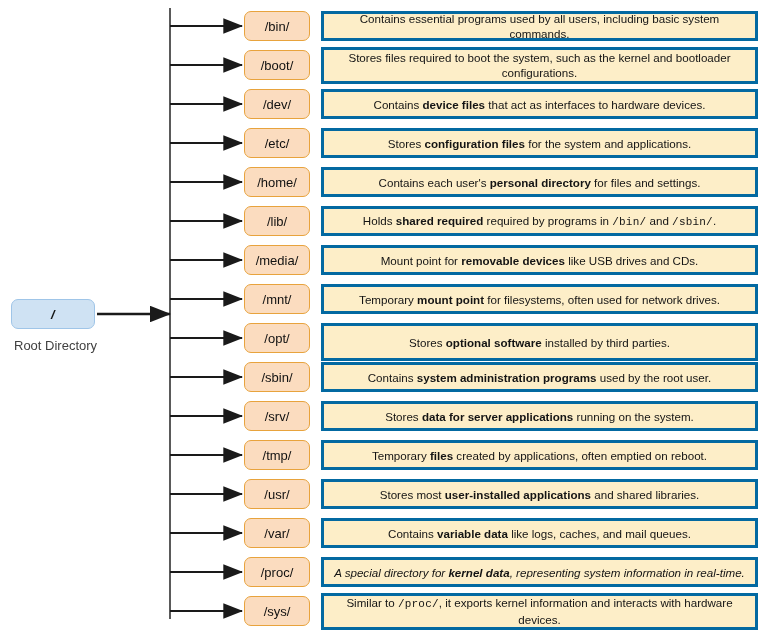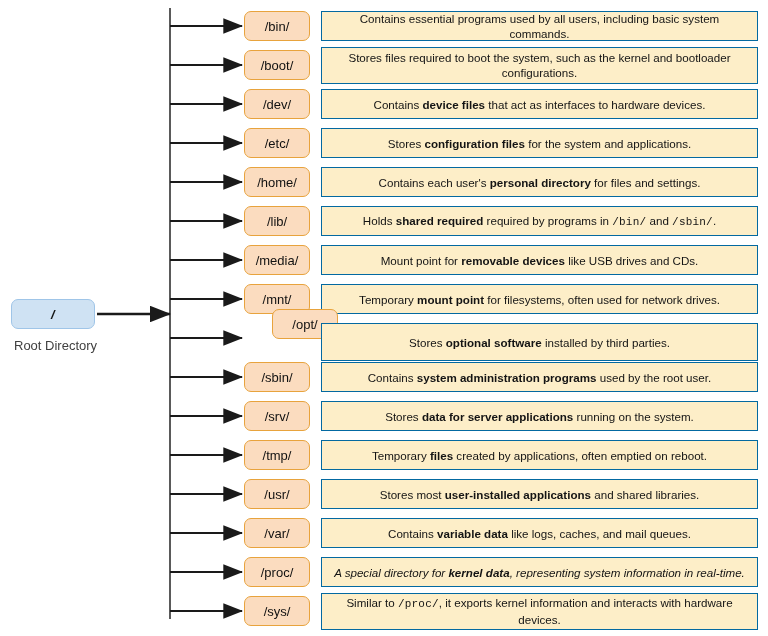--- a/index.html
+++ b/index.html
@@ -82,21 +82,21 @@
     color: #111111;
     white-space: nowrap;
   }
   .desc-box {
     position: absolute;
     left: 321px;
     width: 437px;
     min-height: 30px;
     box-sizing: border-box;
     background: #fdeec8;
-    border: 1px solid #0369a1;
+    border: 3px solid #0369a1;
     display: flex;
     align-items: center;
     justify-content: center;
     text-align: center;
     padding: 2px 8px;
     font-size: 11.6px;
     line-height: 15px;
     color: #141414;
   }
   .desc-box.tall {
@@ -173,21 +173,21 @@
         <span>Holds <b>shared required</b> required by programs in <code>/bin/</code> and <code>/sbin/</code>.</span>
       </div>
       <div class="dir-box" style="top: 245px;">/media/</div>
       <div class="desc-box" style="top: 245px; height: 30px;">
         <span>Mount point for <b>removable devices</b> like USB drives and CDs.</span>
       </div>
       <div class="dir-box" style="top: 284px;">/mnt/</div>
       <div class="desc-box" style="top: 284px; height: 30px;">
         <span>Temporary <b>mount point</b> for filesystems, often used for network drives.</span>
       </div>
-      <div class="dir-box" style="top: 309px; margin-left: 28px;">/opt/</div>
+      <div class="dir-box" style="top: 323px;">/opt/</div>
       <div class="desc-box" style="top: 323px; height: 38px;">
         <span>Stores <b>optional software</b> installed by third parties.</span>
       </div>
       <div class="dir-box" style="top: 362px;">/sbin/</div>
       <div class="desc-box" style="top: 362px; height: 30px;">
         <span>Contains <b>system administration programs</b> used by the root user.</span>
       </div>
       <div class="dir-box" style="top: 401px;">/srv/</div>
       <div class="desc-box" style="top: 401px; height: 30px;">
         <span>Stores <b>data for server applications</b> running on the system.</span>

